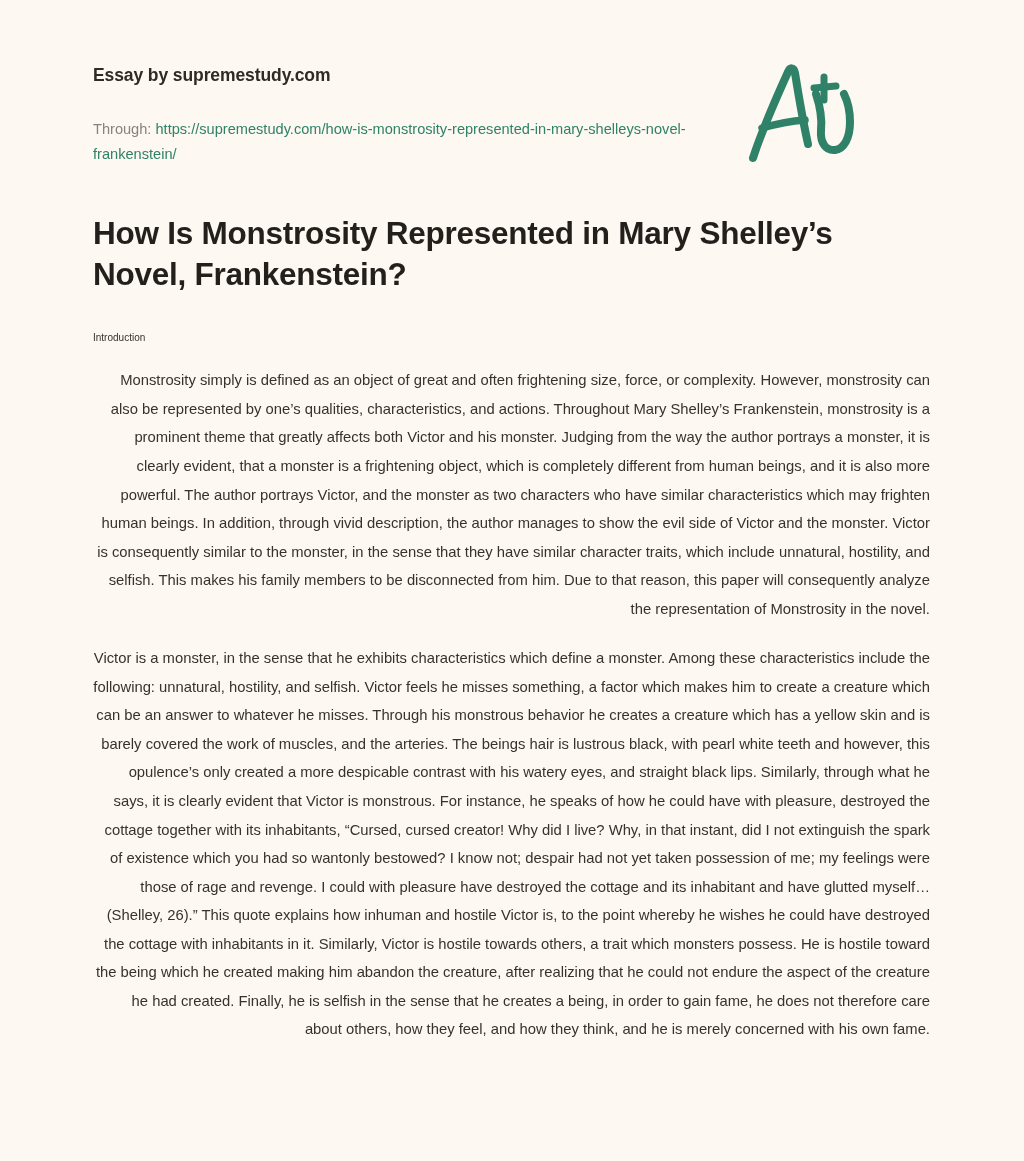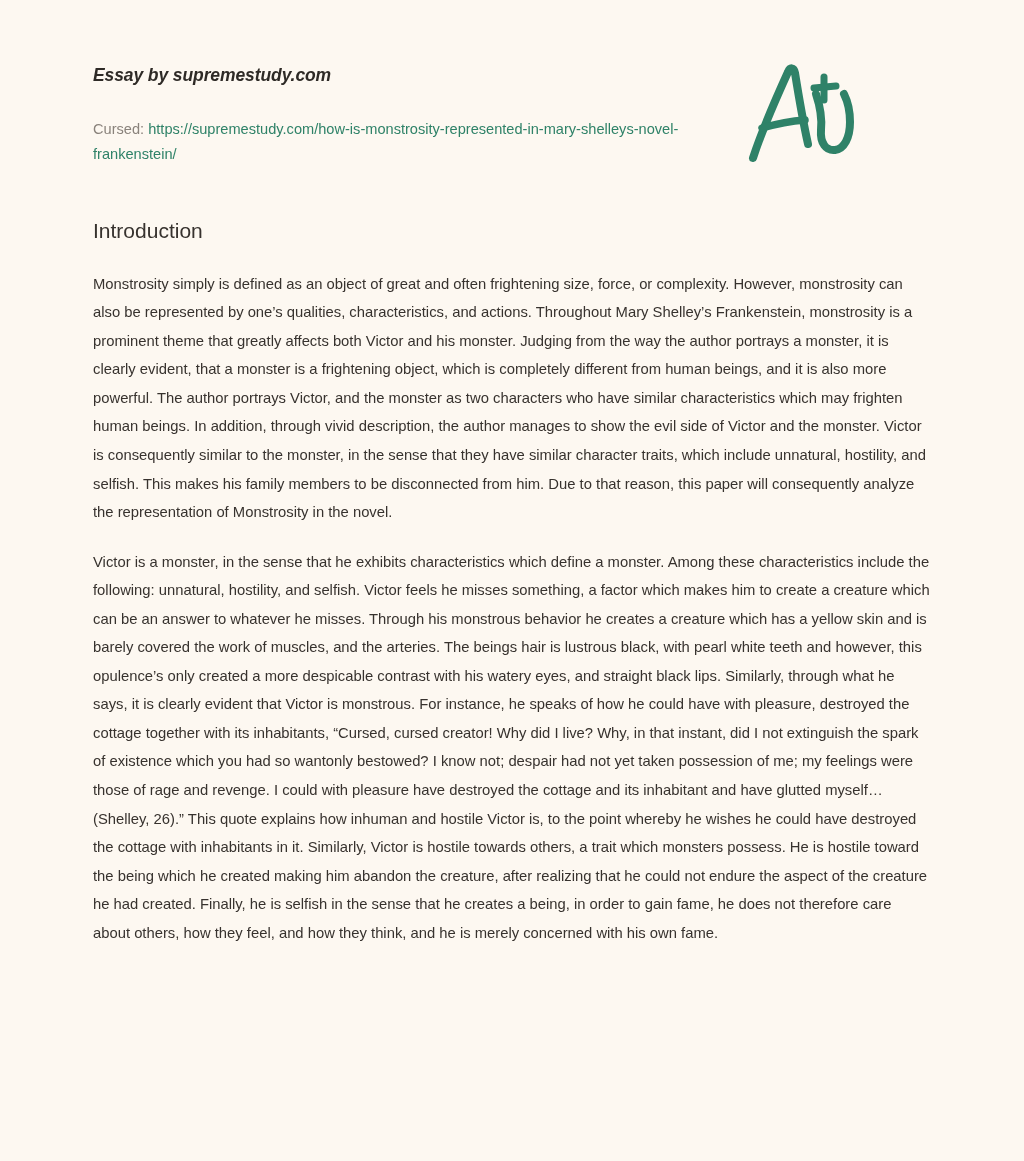--- a/index.html
+++ b/index.html
@@ -36,21 +36,20 @@
     flex: 0 1 740px;
     padding-top: 2px;
   }
   .essay-by {
     font-size: 17.5px;
     font-weight: 700;
     letter-spacing: -0.1px;
     color: #2e2a26;
     line-height: 1.3;
     margin: 0 0 30px 0;
-    font-style: italic;
   }
   .source-line {
     font-size: 14.6px;
     line-height: 1.72;
     color: #8a837c;
     max-width: 660px;
     word-break: break-word;
   }
   .source-label {
     color: #8a837c;
@@ -77,63 +76,64 @@
   .doc-title {
     font-size: 31.5px;
     font-weight: 700;
     line-height: 1.30;
     letter-spacing: -0.25px;
     color: #221f1c;
     margin: 0 0 34px 0;
     max-width: 860px;
   }
   .section-heading {
-    font-size: 21px;
+    font-size: 10px;
     font-weight: 400;
     line-height: 1.75;
     color: #37322e;
     margin: 0 0 20px 0;
   }
   .body-paragraph {
     font-size: 14.8px;
     font-weight: 400;
     line-height: 1.93;
     color: #37322e;
     margin: 0 0 21px 0;
-    text-align: left;
+    text-align: right;
     max-width: 838px;
   }
   .body-paragraph:last-child { margin-bottom: 0; }
 </style>
 </head>
 <body>
 
 <div class="page">
 
   <div class="doc-header">
     <div class="header-text">
       <div class="essay-by">Essay by supremestudy.com</div>
       <div class="source-line">
-        <span class="source-label">Cursed: </span><a class="source-url" href="#">https://supremestudy.com/how-is-monstrosity-represented-in-mary-shelleys-novel-frankenstein/</a>
+        <span class="source-label">Through: </span><a class="source-url" href="#">https://supremestudy.com/how-is-monstrosity-represented-in-mary-shelleys-novel-frankenstein/</a>
       </div>
     </div>
 
     <svg class="brand-logo" viewBox="0 0 120 108" aria-hidden="true">
       <g fill="none" stroke="#2f8268" stroke-linecap="round" stroke-linejoin="round">
         <path d="M13 100 C 22 72, 38 36, 48 14 C 50 9, 54 9, 55 15 C 59 40, 64 68, 68 86" stroke-width="8"></path>
         <path d="M22 70 C 36 66, 52 63, 65 62" stroke-width="7.5"></path>
         <path d="M76 36 C 80 48, 82 62, 81 72 C 80 85, 86 93, 95 92 C 104 91, 110 80, 110 64 C 110 52, 107 42, 104 36" stroke-width="8"></path>
         <path d="M84 19 L 84 42" stroke-width="7"></path>
         <path d="M74 30 L 96 28" stroke-width="7"></path>
       </g>
     </svg>
   </div>
 
   <div class="doc-body">
 
+    <h1 class="doc-title">How Is Monstrosity Represented in Mary Shelley’s Novel, Frankenstein?</h1>
 
     <div class="section-heading">Introduction</div>
     <p class="body-paragraph">Monstrosity simply is defined as an object of great and often frightening size, force, or complexity. However, monstrosity can also be represented by one’s qualities, characteristics, and actions. Throughout Mary Shelley’s Frankenstein, monstrosity is a prominent theme that greatly affects both Victor and his monster. Judging from the way the author portrays a monster, it is clearly evident, that a monster is a frightening object, which is completely different from human beings, and it is also more powerful. The author portrays Victor, and the monster as two characters who have similar characteristics which may frighten human beings. In addition, through vivid description, the author manages to show the evil side of Victor and the monster. Victor is consequently similar to the monster, in the sense that they have similar character traits, which include unnatural, hostility, and selfish. This makes his family members to be disconnected from him. Due to that reason, this paper will consequently analyze the representation of Monstrosity in the novel.</p>
 
     <p class="body-paragraph">Victor is a monster, in the sense that he exhibits characteristics which define a monster. Among these characteristics include the following: unnatural, hostility, and selfish. Victor feels he misses something, a factor which makes him to create a creature which can be an answer to whatever he misses. Through his monstrous behavior he creates a creature which has a yellow skin and is barely covered the work of muscles, and the arteries. The beings hair is lustrous black, with pearl white teeth and however, this opulence’s only created a more despicable contrast with his watery eyes, and straight black lips. Similarly, through what he says, it is clearly evident that Victor is monstrous. For instance, he speaks of how he could have with pleasure, destroyed the cottage together with its inhabitants, “Cursed, cursed creator! Why did I live? Why, in that instant, did I not extinguish the spark of existence which you had so wantonly bestowed? I know not; despair had not yet taken possession of me; my feelings were those of rage and revenge. I could with pleasure have destroyed the cottage and its inhabitant and have glutted myself… (Shelley, 26).” This quote explains how inhuman and hostile Victor is, to the point whereby he wishes he could have destroyed the cottage with inhabitants in it. Similarly, Victor is hostile towards others, a trait which monsters possess. He is hostile toward the being which he created making him abandon the creature, after realizing that he could not endure the aspect of the creature he had created. Finally, he is selfish in the sense that he creates a being, in order to gain fame, he does not therefore care about others, how they feel, and how they think, and he is merely concerned with his own fame.</p>
 
 
   </div>
 </div>
 

